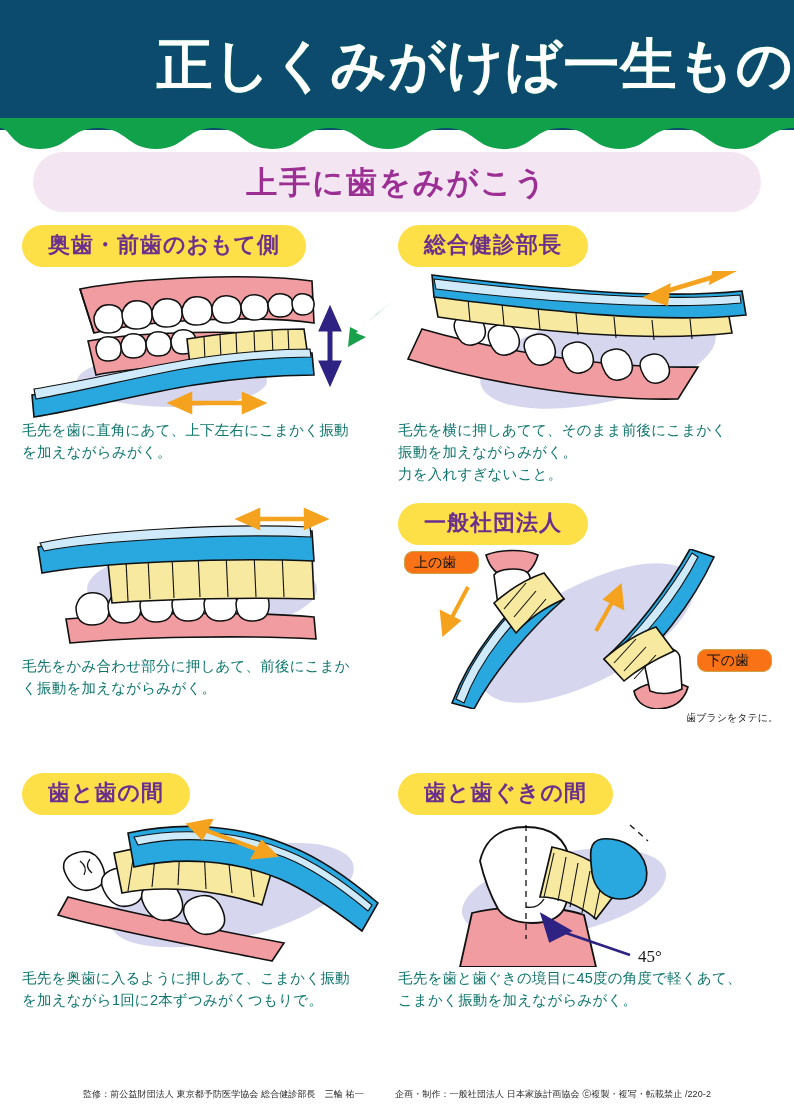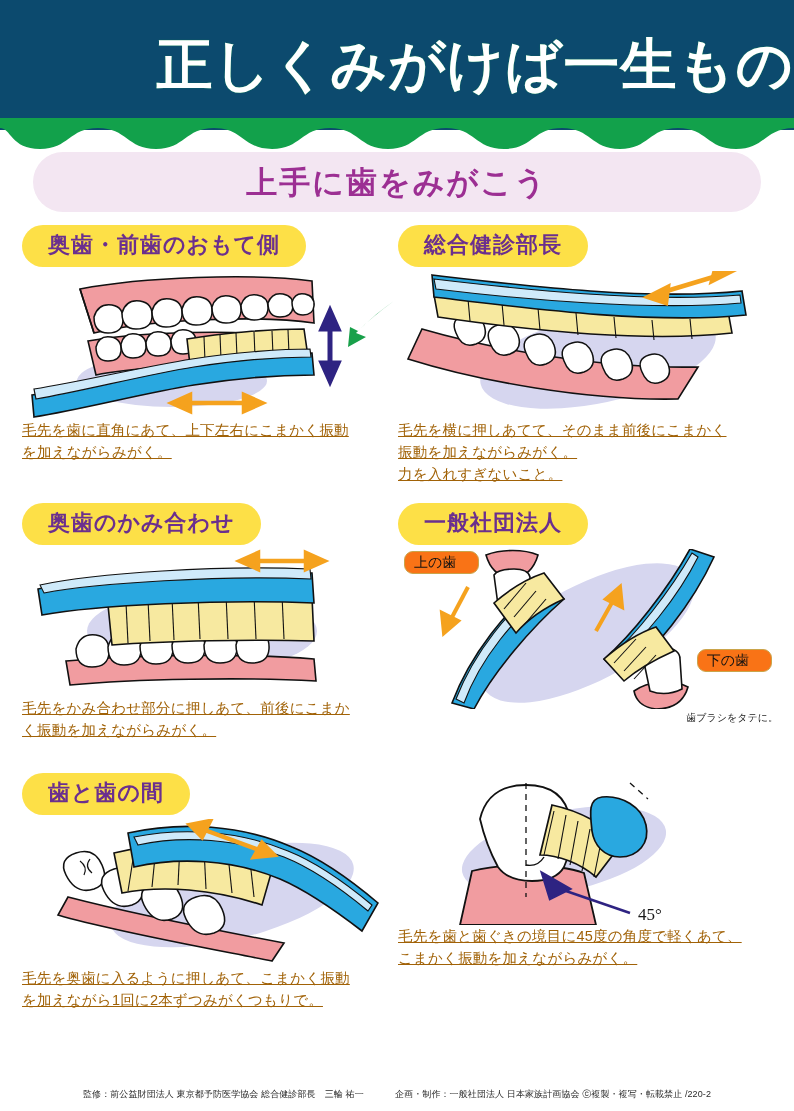--- a/index.html
+++ b/index.html
@@ -103,24 +103,23 @@
     position: relative;
     width: 380px;
     height: 148px;
     margin-top: 4px;
   }
   .art svg { display: block; }
 
   .caption {
     font-size: 14.5px;
     line-height: 1.55;
-    color: #a16207;
+    color: #0f766e;
     letter-spacing: 0.2px;
     white-space: pre-line;
-    text-decoration: underline;
   }
   .mid-caption {
     font-size: 10px;
     color: #1b1b1b;
     text-align: right;
     margin-top: 2px;
   }
 
   .tag {
     position: absolute;
@@ -266,21 +265,20 @@
             <polygon points="334,0 314,10 318,-5"></polygon>
           </g>
         </svg>
       </div>
       <div class="caption">毛先を横に押しあてて、そのまま前後にこまかく
 振動を加えながらみがく。
 力を入れすぎないこと。</div>
     </div>
 
     <div class="panel col-l row-2">
-      <div class="pill">奥歯のかみ合わせ</div>
       <div class="art">
         <svg width="380" height="148" viewBox="0 0 380 148">
           <ellipse cx="180" cy="82" rx="115" ry="40" fill="#d6d6ef"></ellipse>
           <path d="M44,112 C110,106 220,104 292,110 L294,132 C222,128 112,130 48,136 Z" fill="#f19ca0" stroke="#111" stroke-width="1.6"></path>
           <g fill="#ffffff" stroke="#111" stroke-width="1.5">
             <path d="M54,100 q4,-16 20,-14 q14,2 13,18 q-1,14 -17,14 q-16,0 -16,-18 z"></path>
             <path d="M86,98 q4,-16 20,-14 q14,2 13,18 q-1,14 -17,14 q-16,0 -16,-18 z"></path>
             <path d="M118,97 q4,-16 20,-14 q14,2 13,18 q-1,14 -17,14 q-16,0 -16,-18 z"></path>
             <path d="M150,96 q4,-16 20,-14 q14,2 13,18 q-1,14 -17,14 q-16,0 -16,-18 z"></path>
             <path d="M182,96 q4,-16 20,-14 q14,2 13,18 q-1,14 -17,14 q-16,0 -16,-18 z"></path>
@@ -385,20 +383,21 @@
             <polygon points="168,6 188,2 180,18"></polygon>
             <polygon points="252,36 232,38 240,24"></polygon>
           </g>
         </svg>
       </div>
       <div class="caption">毛先を奥歯に入るように押しあて、こまかく振動
 を加えながら1回に2本ずつみがくつもりで。</div>
     </div>
 
     <div class="panel col-r row-3">
+      <div class="pill">歯と歯ぐきの間</div>
       <div class="art">
         <svg width="380" height="148" viewBox="0 0 380 148">
           <ellipse cx="166" cy="74" rx="104" ry="40" fill="#d6d6ef" transform="rotate(-12 166 74)"></ellipse>
           <path d="M74,94 C104,86 158,86 186,96 L198,148 L62,148 Z" fill="#f19ca0" stroke="#111" stroke-width="1.8"></path>
           <path d="M82,42 q8,-34 46,-34 q38,0 44,34 q4,26 -6,48 q-8,14 -32,14 q-24,0 -34,-14 q-12,-22 -18,-48 z" fill="#ffffff" stroke="#111" stroke-width="1.8"></path>
           <path d="M154,28 C182,34 208,48 224,66 L198,100 C182,86 160,78 142,78 Z" fill="#f7e9a0" stroke="#111" stroke-width="1.7"></path>
           <g stroke="#111" stroke-width="1.1" fill="none">
             <path d="M156,34 l-10,44"></path>
               <path d="M168,38 l-8,44"></path>
               <path d="M180,44 l-8,44"></path>

